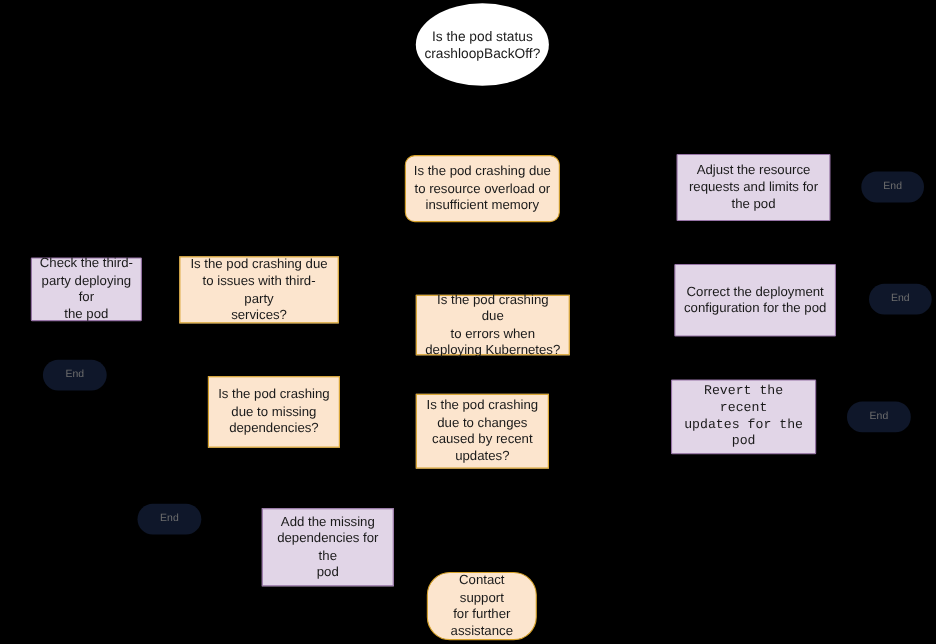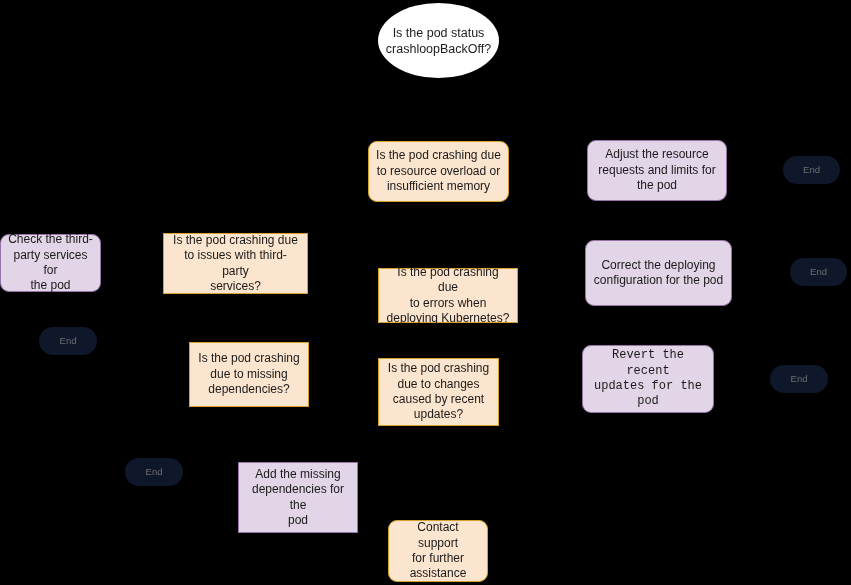--- a/index.html
+++ b/index.html
@@ -53,21 +53,21 @@
   .decision.sharp   { border-radius: 0px; }
 
   
   .action {
     background: #e1d5e7;
     border: 1.4px solid #9673a6;
     font-size: 12px;
     padding: 3px 7px;
     color: #1a1a1a;
   }
-  .action.rounded { border-radius: 9px; }
+  .action.rounded { border-radius: 1px; margin-left: 28px; }
   .action.sharp   { border-radius: 0px; }
 
   
   .terminator {
     background: #0f172a;
     border: none;
     border-radius: 999px;
     font-size: 9.5px;
     color: #6e6e6e;
   }
@@ -79,42 +79,42 @@
     <div class="node ellipse" style="left: 378px; top: 3px; width: 121px; height: 75px;">Is the pod status
 crashloopBackOff?</div>
     <div class="node decision rounded" style="left: 368px; top: 141px; width: 141px; height: 61px;">Is the pod crashing due
 to resource overload or
 insufficient memory</div>
     <div class="node action rounded" style="left: 587px; top: 140px; width: 140px; height: 61px;">Adjust the resource
 requests and limits for
 the pod</div>
     <div class="node terminator" style="left: 783px; top: 156px; width: 57px; height: 28px;">End</div>
     <div class="node action rounded" style="left: 0px; top: 234px; width: 101px; height: 58px;">Check the third-
-party services for
+party deploying for
 the pod</div>
     <div class="node decision sharp" style="left: 163px; top: 233px; width: 145px; height: 61px;">Is the pod crashing due
 to issues with third-party
 services?</div>
-    <div class="node action rounded" style="left: 585px; top: 240px; width: 147px; height: 66px;">Correct the deploying
+    <div class="node action rounded" style="left: 585px; top: 240px; width: 147px; height: 66px;">Correct the deployment
 configuration for the pod</div>
     <div class="node terminator" style="left: 790px; top: 258px; width: 57px; height: 28px;">End</div>
     <div class="node decision sharp" style="left: 378px; top: 268px; width: 140px; height: 55px;">Is the pod crashing due
 to errors when
 deploying Kubernetes?</div>
     <div class="node terminator" style="left: 39px; top: 327px; width: 58px; height: 28px;">End</div>
     <div class="node decision sharp" style="left: 189px; top: 342px; width: 120px; height: 65px;">Is the pod crashing
 due to missing
 dependencies?</div>
     <div class="node decision sharp" style="left: 378px; top: 358px; width: 121px; height: 68px;">Is the pod crashing
 due to changes
 caused by recent
 updates?</div>
     <div class="node action rounded" style="left: 582px; top: 345px; width: 132px; height: 68px; font-family: Liberation Mono, monospace;">Revert the recent
 updates for the pod</div>
     <div class="node terminator" style="left: 770px; top: 365px; width: 58px; height: 28px;">End</div>
     <div class="node terminator" style="left: 125px; top: 458px; width: 58px; height: 28px;">End</div>
     <div class="node action sharp" style="left: 238px; top: 462px; width: 120px; height: 71px;">Add the missing
 dependencies for the
 pod</div>
-    <div class="node decision rounded" style="left: 388px; top: 520px; width: 100px; height: 62px;">Contact support
+    <div class="node decision rounded" style="left: 388px; top: 520px; width: 100px; height: 62px; border-radius: 21px;">Contact support
 for further
 assistance</div>
   </div>
 
 </body></html>

